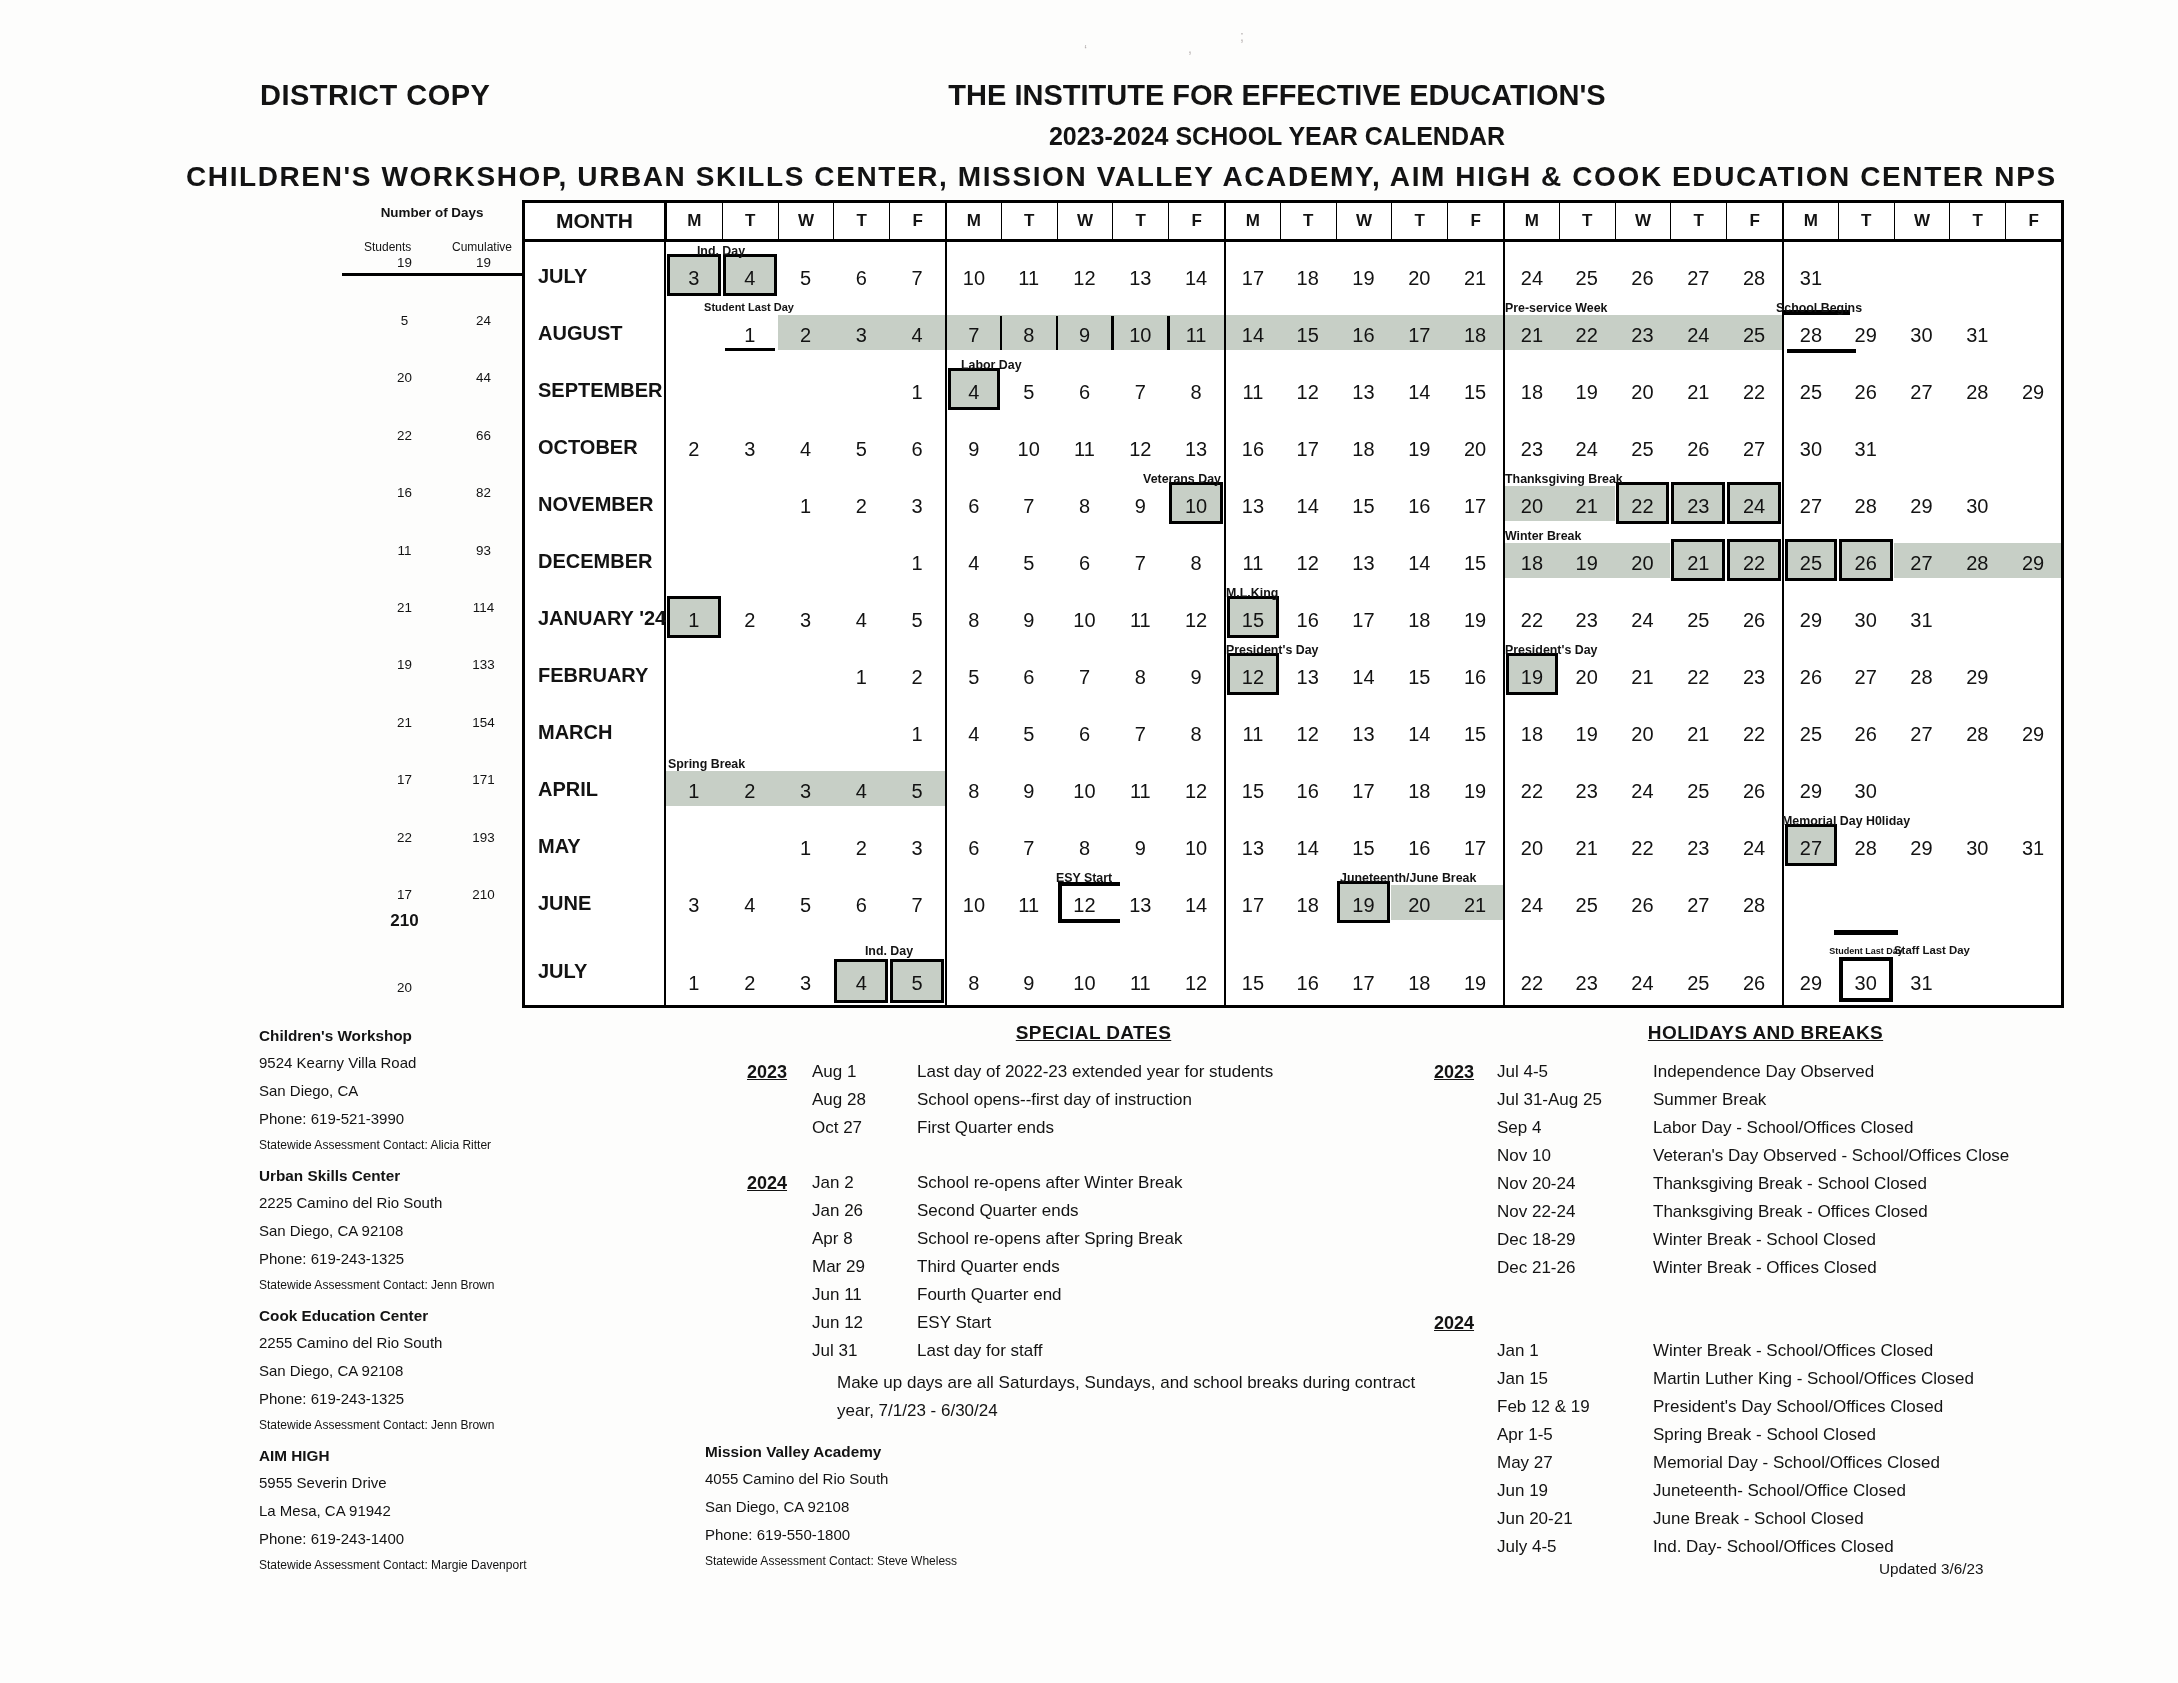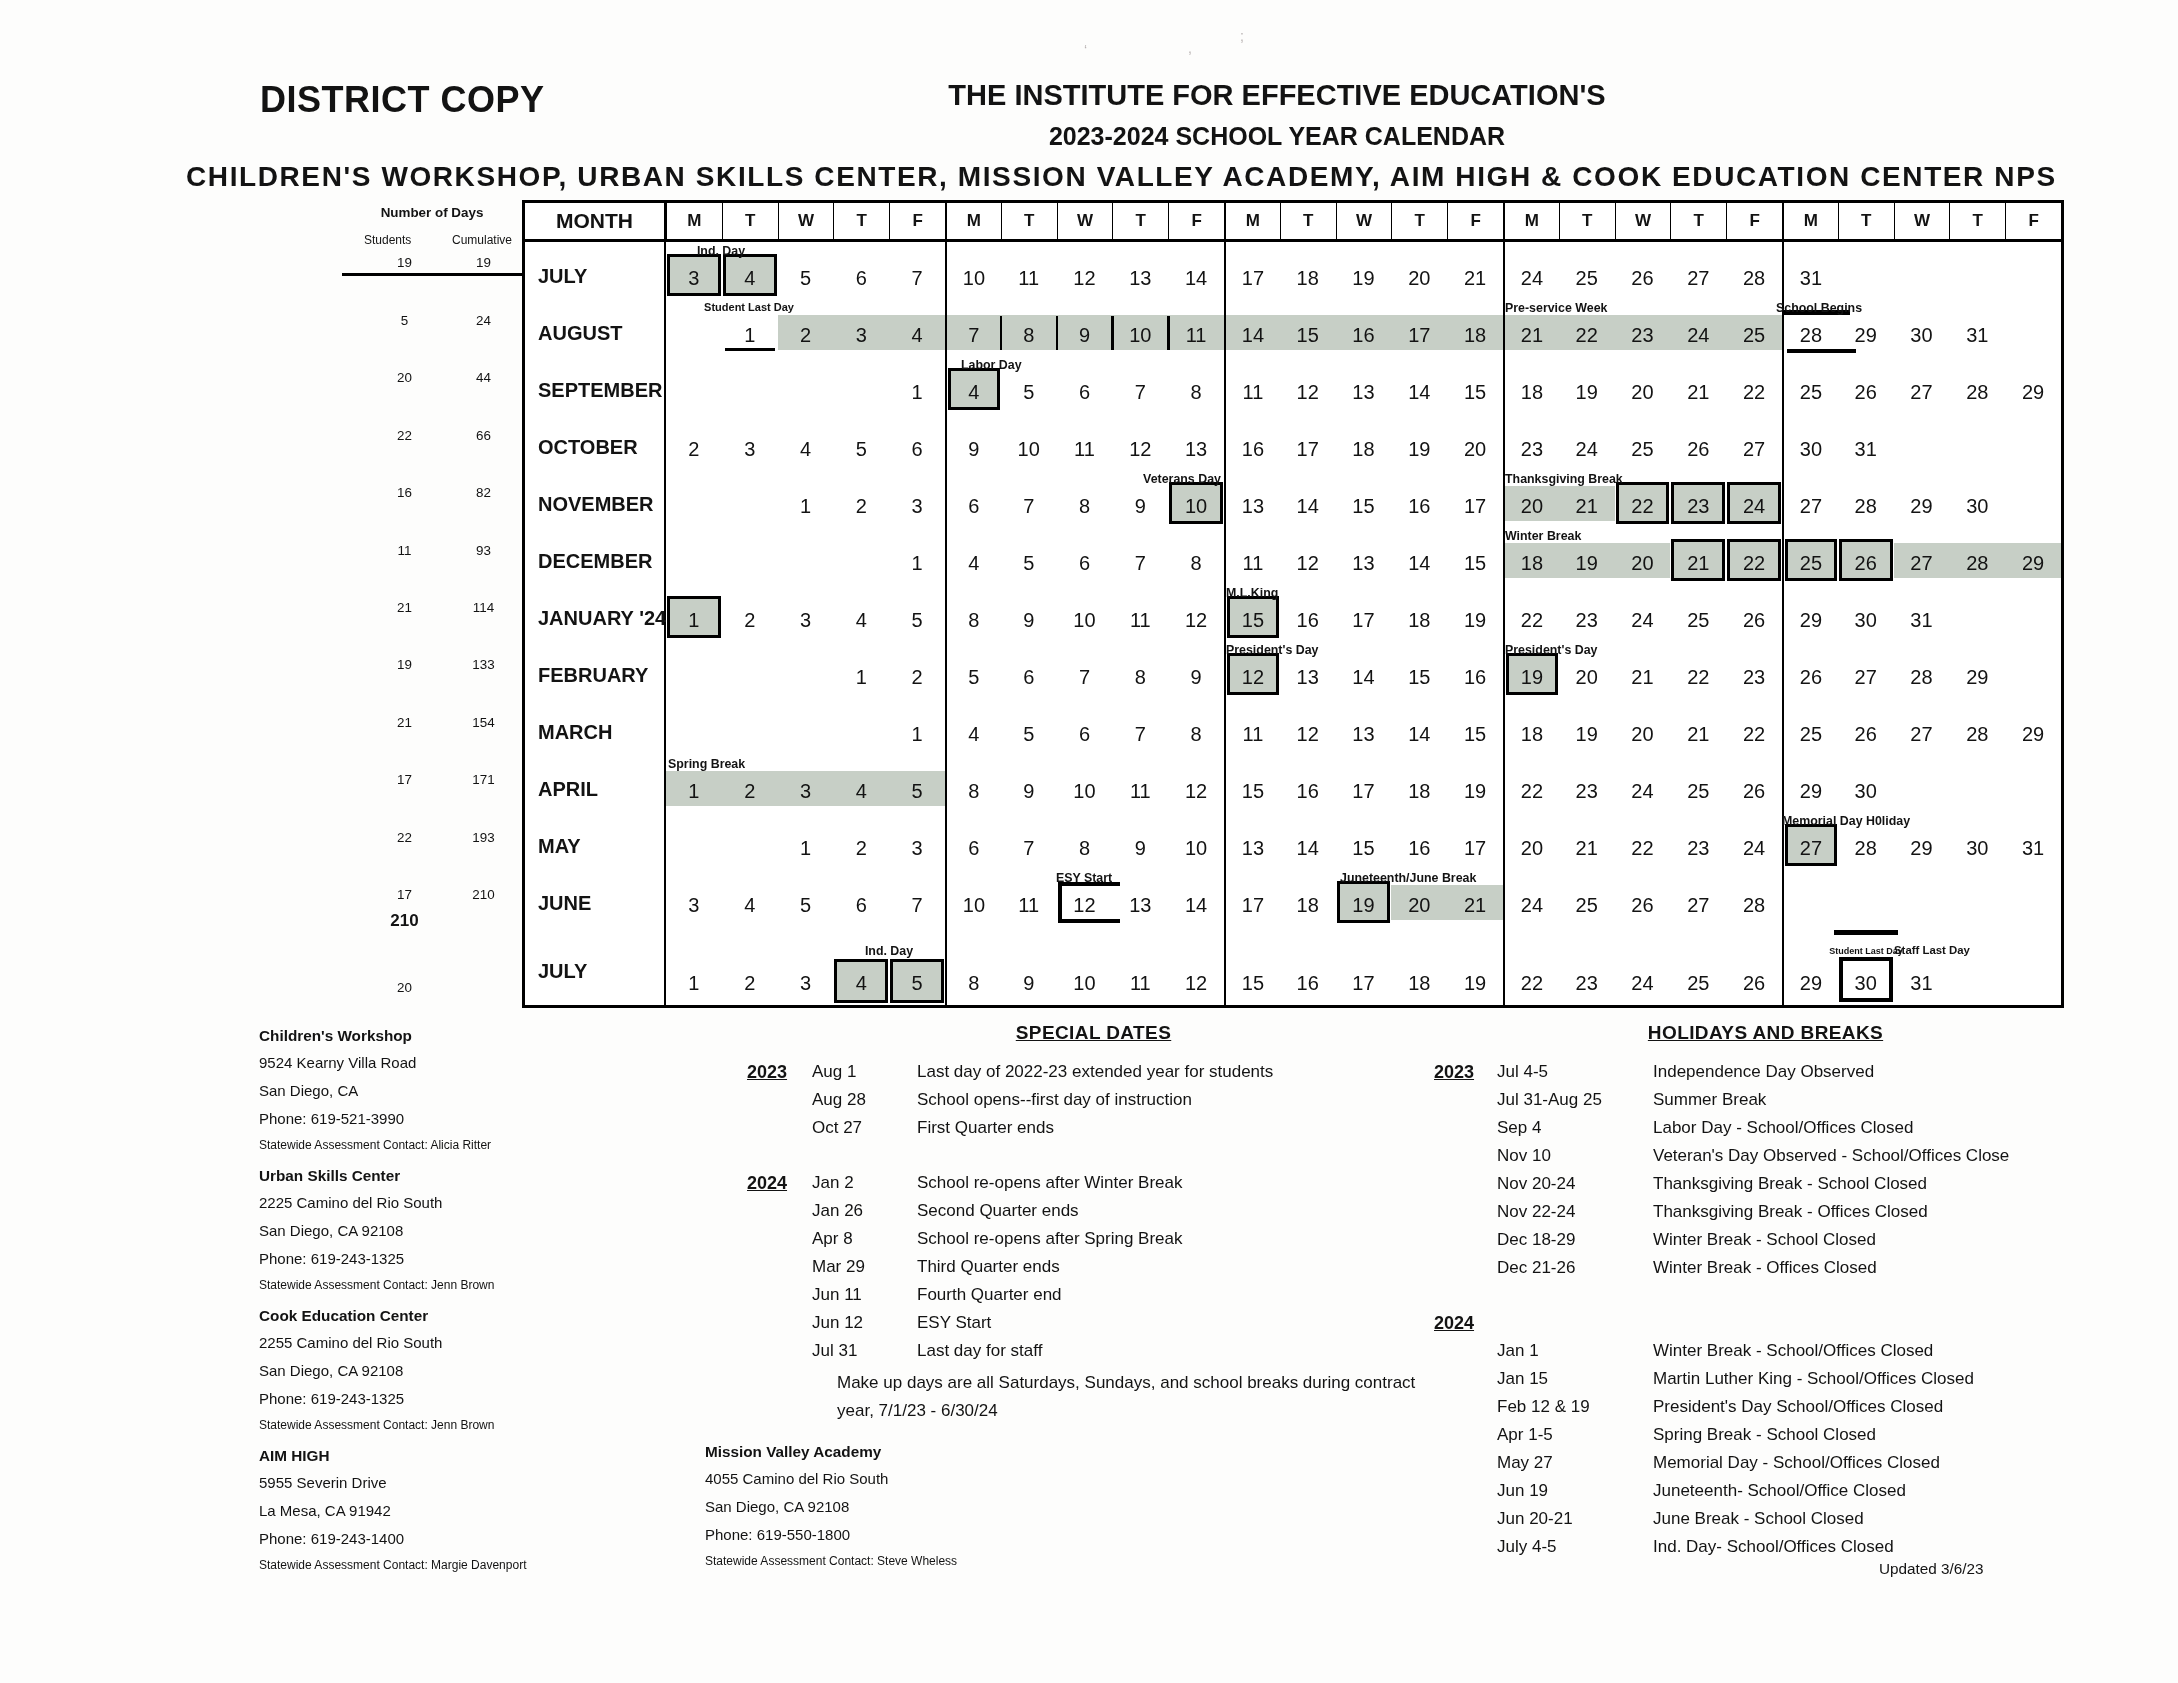--- a/index.html
+++ b/index.html
@@ -1,29 +1,29 @@
 <!DOCTYPE html>
 <html><head>
 <meta charset="utf-8">
 <style>
   html,body{margin:0;padding:0;background:#e8e8e8;}
   .page{position:relative;width:2178px;height:1683px;background:#fdfdfc;font-family:"Liberation Sans",sans-serif;color:#131313;overflow:hidden;}
 
   
-  .district{position:absolute;left:260px;top:79px;font-size:36px;font-weight:bold;letter-spacing:0.5px;}
+  .district{position:absolute;left:260px;top:79px;font-size:29px;font-weight:bold;letter-spacing:0.5px;}
   .title1{position:absolute;left:772px;top:79px;width:1010px;text-align:center;font-size:29px;font-weight:bold;}
   .title2{position:absolute;left:772px;top:122px;width:1010px;text-align:center;font-size:25px;font-weight:bold;}
   .subtitle{position:absolute;left:186px;top:161px;font-size:28px;font-weight:bold;letter-spacing:1.6px;white-space:nowrap;}
   .smudge{position:absolute;color:#b9b4b4;font-size:14px;}
 
   
   #cal{position:absolute;left:342px;top:200px;width:1728px;}
   #stats-head{position:absolute;left:0;top:5px;width:180px;}
   .sh1{font-size:13.4px;font-weight:bold;text-align:center;}
-  .sh2{display:flex;justify-content:space-between;font-size:12px;margin-top:13px;padding:0 10px 0 22px;}
+  .sh2{display:flex;justify-content:space-between;font-size:12px;margin-top:20px;padding:0 10px 0 22px;}
   .stat{position:absolute;width:73px;text-align:center;font-size:13.4px;}
   .stat.total{font-size:17px;font-weight:bold;}
   #stats-rule{position:absolute;left:0;top:73px;width:182px;height:3px;background:#000;}
 
   #cal-table{position:absolute;left:180px;top:0;width:1542px;border:3px solid #000;box-sizing:border-box;background:#fff;--sh:#c7cfc6;}
   .hrow{display:grid;grid-template-columns:141px repeat(25,1fr);height:36px;border-bottom:3px solid #000;}
   .hcell{display:flex;align-items:center;justify-content:center;font-weight:bold;font-size:17px;border-left:1.5px solid #000;}
   .hcell.wk{border-left:2.5px solid #000;}
   .hmonth{display:flex;align-items:center;justify-content:center;font-weight:bold;font-size:21px;border-right:2.5px solid #000;}
   .crow{position:relative;display:grid;grid-template-columns:141px repeat(25,1fr);height:57px;}

